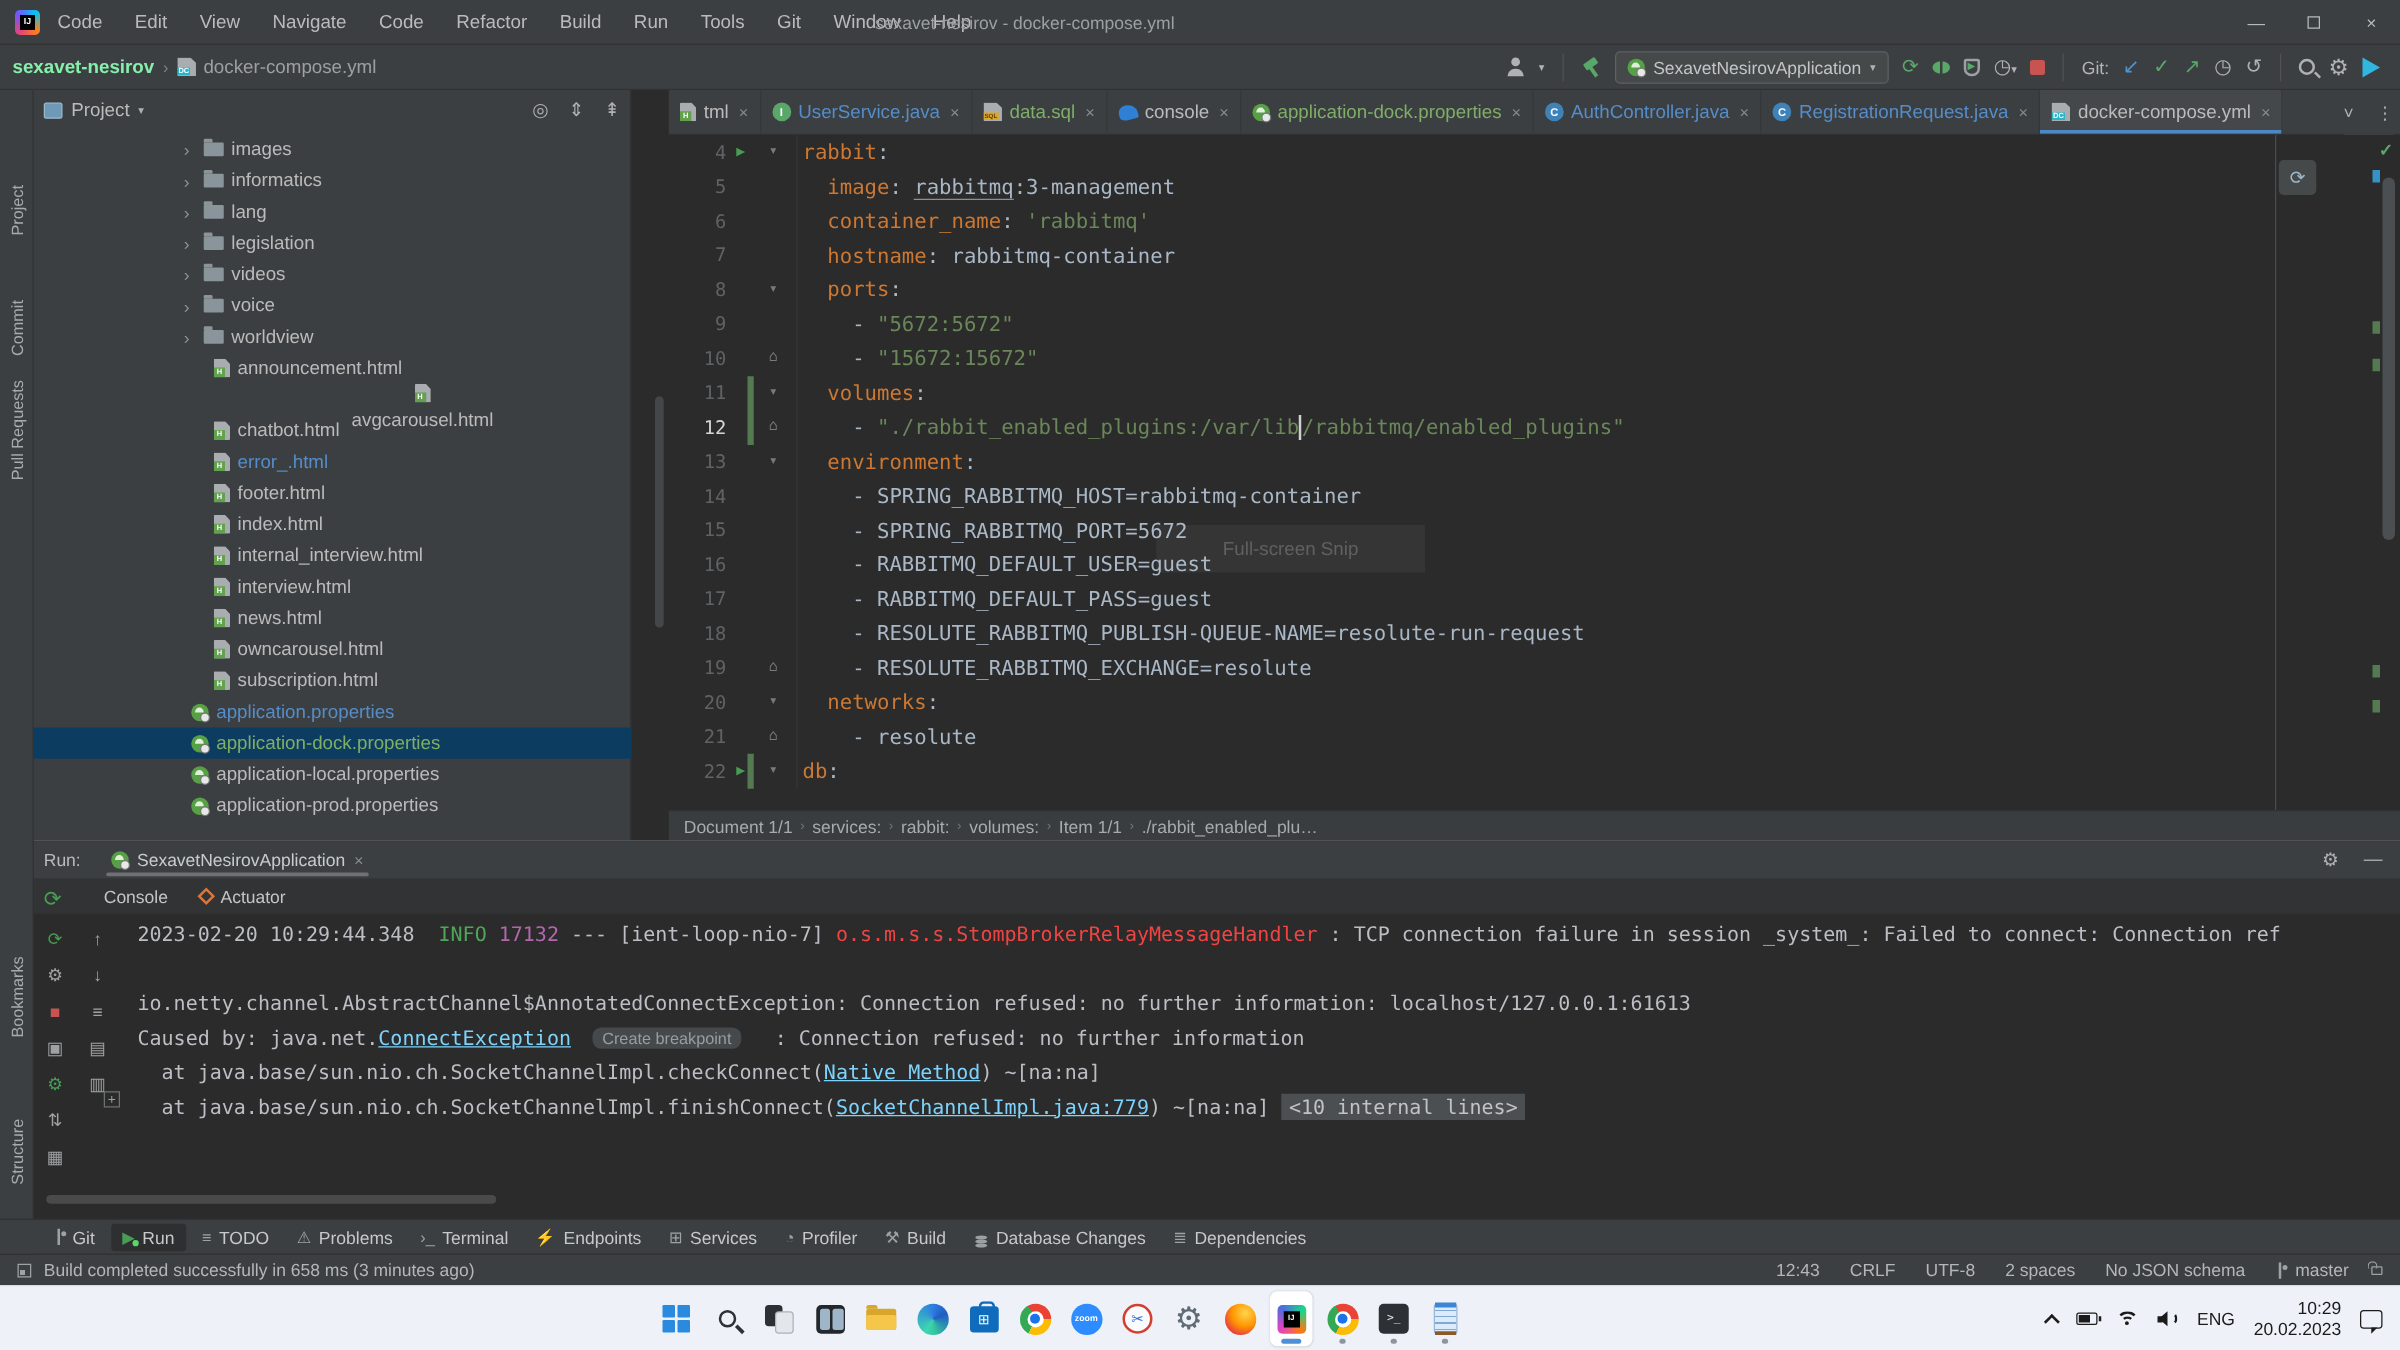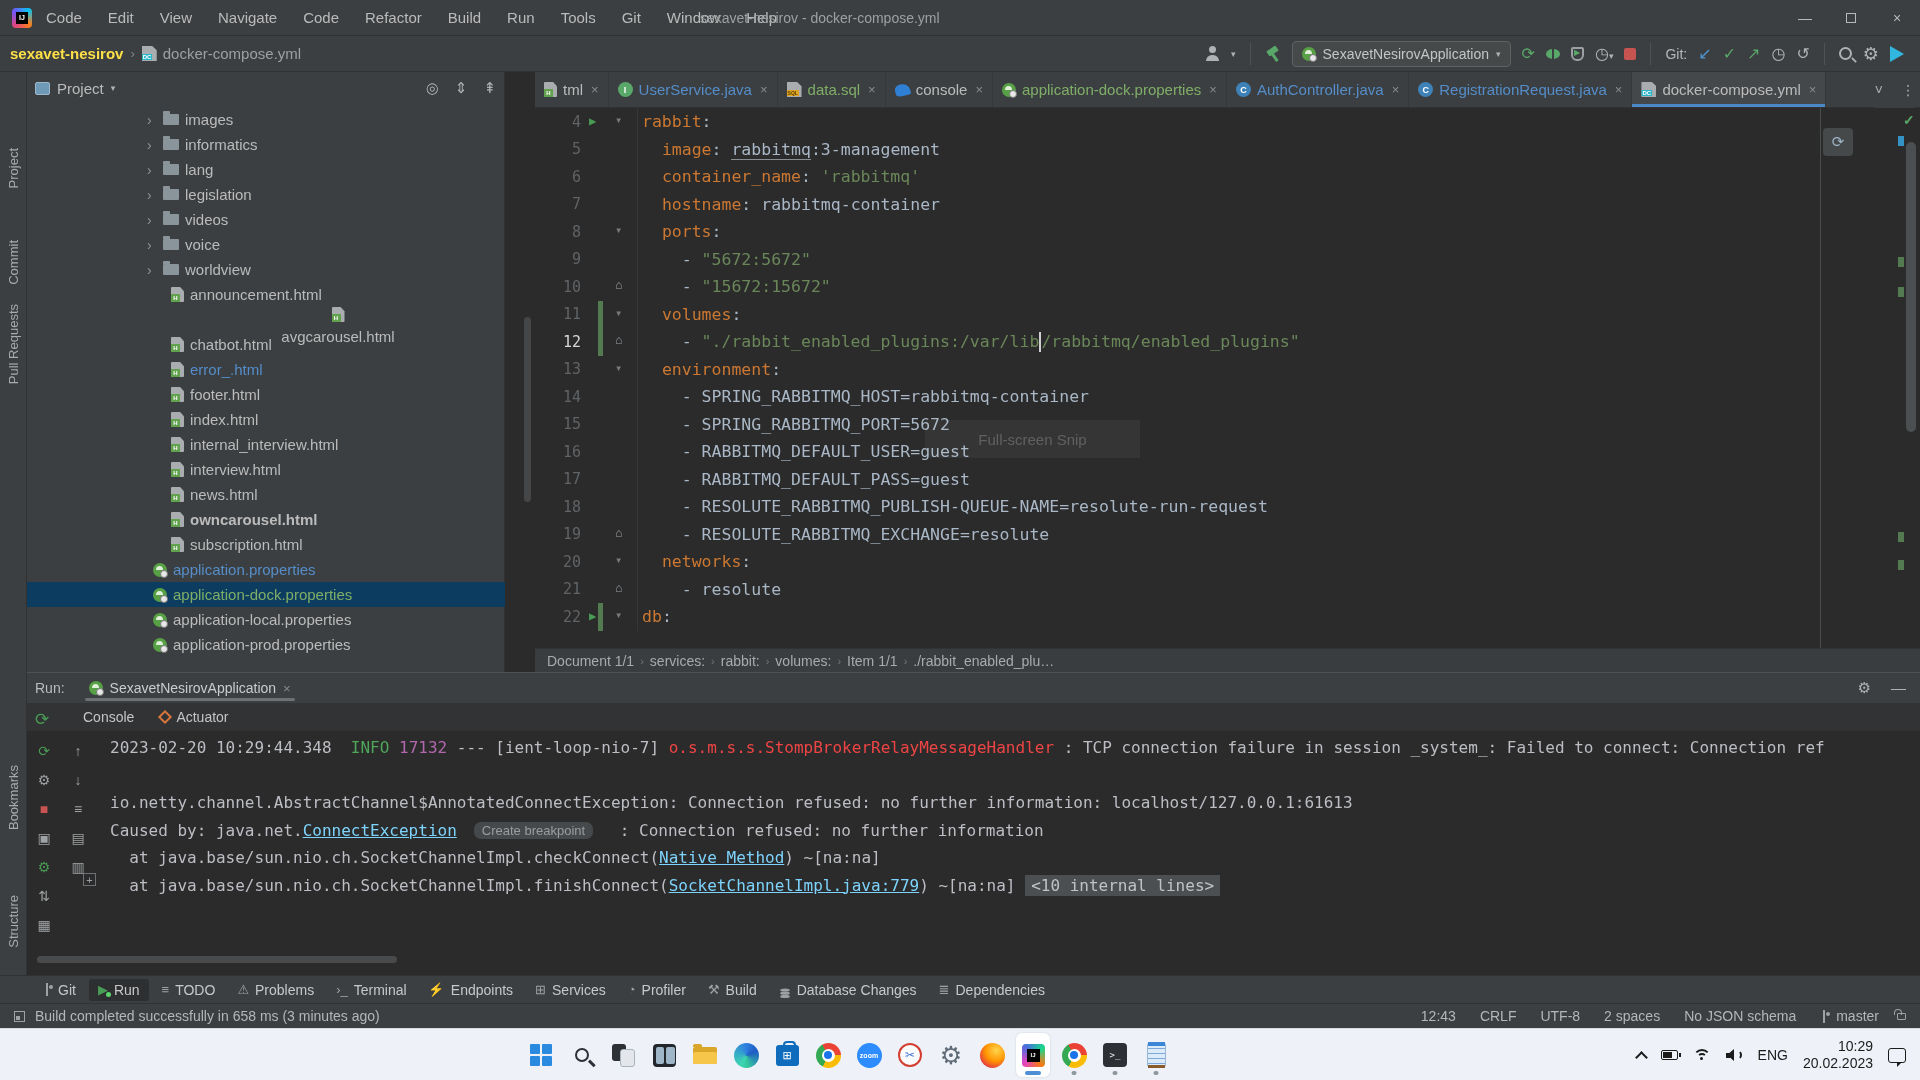--- a/index.html
+++ b/index.html
@@ -25,21 +25,21 @@
   #ide-logo::after{content:"IJ";position:absolute;inset:4px;background:#000;color:#fff;font-size:7px;font-weight:bold;display:flex;align-items:center;justify-content:center}
   #menus{display:flex;gap:26px;font-size:15px;color:#bbb}
   #menus span{cursor:default}
   #win-title{position:absolute;left:700px;font-size:14px;color:#9da0a2}
   #win-controls{position:absolute;right:0;top:0;height:36px;display:flex}
   #win-controls .wc{width:46px;height:36px;display:flex;align-items:center;justify-content:center;color:#b7babc;font-size:14px}
   .wc .sq{width:10px;height:10px;border:1.5px solid #b7babc}
 
   
   #navbar{left:0;top:36px;width:1920px;height:36px;background:var(--panel);border-bottom:1px solid var(--border);display:flex;align-items:center;padding:0 10px}
-  .crumb-bold{font-weight:bold;font-size:15px;color:#fde047}
+  .crumb-bold{font-weight:bold;font-size:15px;color:#86efac}
   .crumb-sep{color:#808385;margin:0 7px;font-size:13px}
   .crumb{font-size:15px;color:#9da0a2}
   #nav-right{margin-left:auto;display:flex;align-items:center;gap:11px;padding-right:6px}
   .nsep{width:1px;height:22px;background:#515151;margin:0 3px}
   .nico{font-size:16px;color:#afb1b3;line-height:1}
   .combo{display:flex;align-items:center;gap:7px;border:1px solid #5e6162;border-radius:4px;background:#45494a;height:26px;padding:0 9px;font-size:14px;color:#c3c5c7}
   .caret{font-size:9px;color:#afb1b3}
   .person{width:15px;height:15px;position:relative}
   .person::before{content:"";position:absolute;left:4px;top:0;width:7px;height:7px;border-radius:50%;background:#afb1b3}
   .person::after{content:"";position:absolute;left:1px;bottom:0;width:13px;height:6px;border-radius:6px 6px 0 0;background:#afb1b3}
@@ -389,21 +389,21 @@
           <span>internal_interview.html</span>
         </div>
         <div class="trow" style="padding-left: 144px; text-align: right;">
           <span class="filei html"></span>
           <span>interview.html</span>
         </div>
         <div class="trow" style="padding-left: 144px;">
           <span class="filei html"></span>
           <span>news.html</span>
         </div>
-        <div class="trow" style="padding-left: 144px; font-weight: bold;">
+        <div class="trow" style="padding-left: 144px;">
           <span class="filei html"></span>
           <span>owncarousel.html</span>
         </div>
         <div class="trow" style="padding-left: 144px;">
           <span class="filei html"></span>
           <span>subscription.html</span>
         </div>
         <div class="trow" style="padding-left: 126px;">
           <span class="spring"></span>
           <span class="c-blue">application.properties</span>

